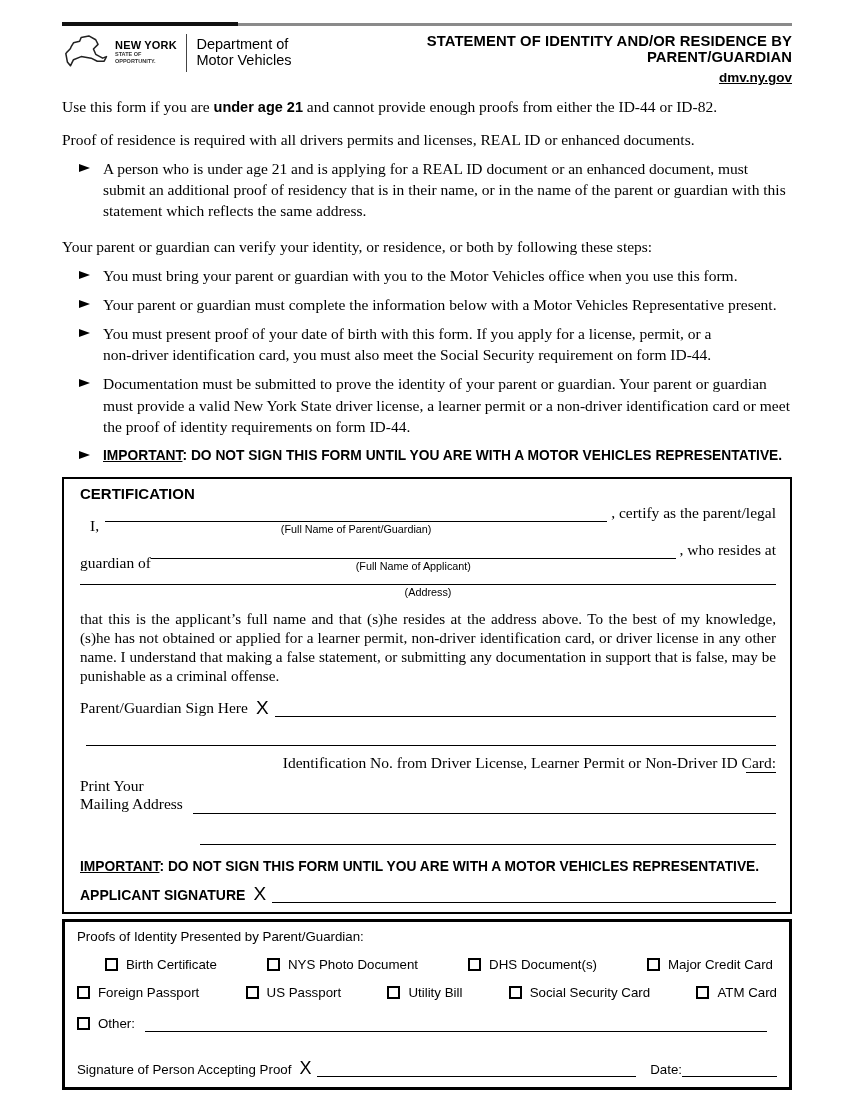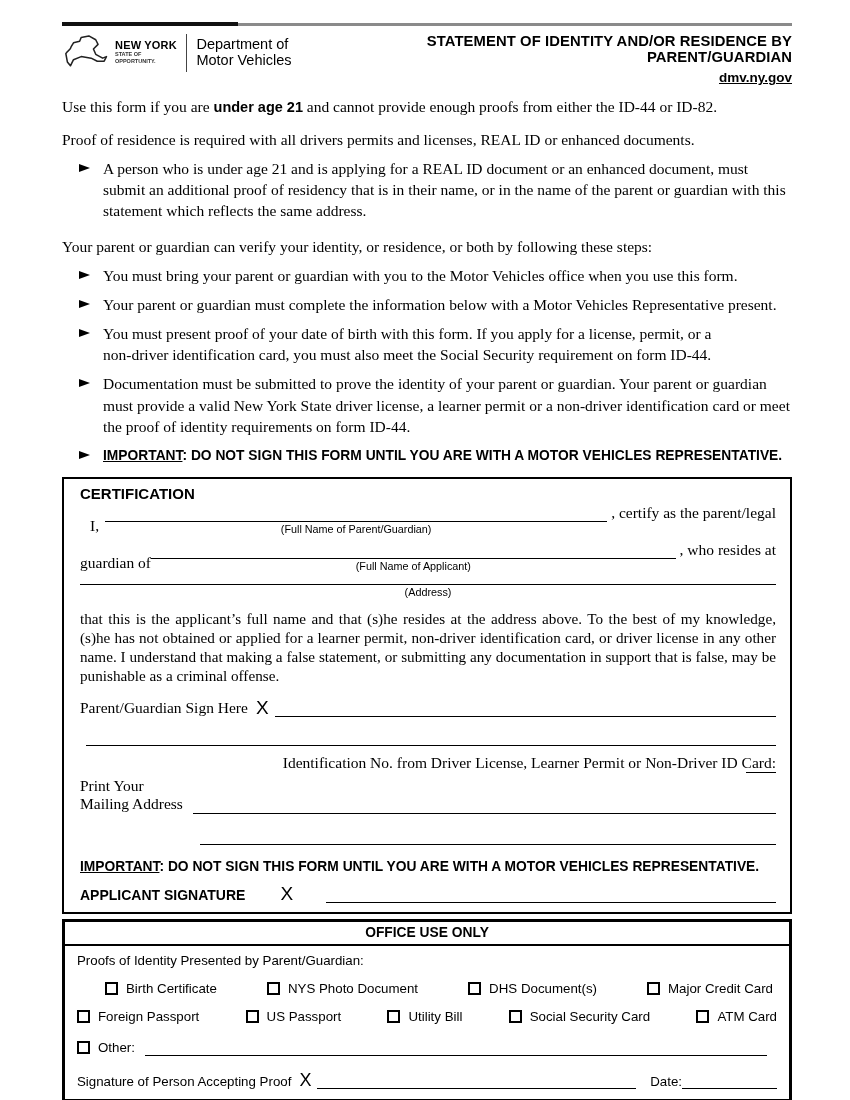--- a/index.html
+++ b/index.html
@@ -44,34 +44,34 @@
   .fieldrow { display:flex; align-items:flex-end; font-size:15.5px; }
   .fill-line { flex:1; border-bottom:1.5px solid #000; height:19px; min-width:30px; }
   .line-col { flex:1; display:flex; flex-direction:column; }
   .caption { font-family:"Liberation Sans", sans-serif; font-size:10.8px; text-align:center; padding-top:1px; }
   .side-label { white-space:nowrap; padding-bottom:0px; }
   .mt4{margin-top:4px;} .mt6{margin-top:6px;} .mt8{margin-top:8px;flex-direction:column;} .mt10{margin-top:10px;} .mt12{margin-top:12px;}
   .cert-statement { font-size:15.2px; line-height:1.24; text-align:justify; margin-top:12px; }
   .xmark { font-family:"Liberation Sans", sans-serif; font-size:19px; font-weight:400; line-height:1; padding:0 6px 0 8px; }
   .two-line-label { line-height:1.2; font-size:15.5px; }
   .indent-line { margin-left:120px; }
-  .applicant-row { font-family:"Liberation Sans", sans-serif; font-weight:bold; font-size:14px;gap:27px; }
+  .applicant-row { font-family:"Liberation Sans", sans-serif; font-weight:bold; font-size:14px; }
   .applicant-row .xmark { font-weight:400; font-size:19px; }
 
   
   .office-box { border:3px solid #000; margin-top:5px; }
   .office-header { font-family:"Liberation Sans", sans-serif; font-weight:bold; font-size:13.8px; text-align:center; padding:3px 0 4px; border-bottom:2px solid #000; }
   .office-body { padding:7px 12px 10px 12px; font-family:"Liberation Sans", sans-serif; font-size:13.3px; }
   .cb-row { display:flex; justify-content:space-between; align-items:center; margin-top:13px; }
   .cb-row.row1 { padding:0 4px 0 28px; }
   .cb-item { display:flex; align-items:center; white-space:nowrap; }
   .checkbox-icon { width:13px; height:13px; border:2px solid #000; display:inline-block; margin-right:8px; flex:0 0 auto; }
   .other-row { display:flex; align-items:flex-end; margin-top:13px; padding-right:10px; }
   .other-row .cb-item { padding-bottom:1px; }
-  .office-sig-row { display:flex; align-items:flex-end; margin-top:14px; font-size:13.3px; }
+  .office-sig-row { display:flex; align-items:flex-end; margin-top:26px; font-size:13.3px; }
   .office-sig-row .xmark { font-size:18px; }
   .date-label { white-space:nowrap; padding-left:14px; }
   .date-line { width:95px; border-bottom:1.5px solid #000; height:17px; }
 </style>
 </head>
 <body>
 
 <div class="page">
 
   <div class="topline">
@@ -216,21 +216,20 @@
     <div class="important-line mt12"><span class="underline">IMPORTANT</span><span>: DO NOT SIGN THIS FORM UNTIL YOU ARE WITH A MOTOR VEHICLES REPRESENTATIVE.</span></div>
 
     <div class="fieldrow applicant-row mt10">
       <span class="side-label">APPLICANT SIGNATURE</span>
       <span class="xmark">X</span>
       <div class="fill-line"></div>
     </div>
   </div>
 
   <div class="office-box">
-    <div class="office-header">OFFICE USE ONLY</div>
     <div class="office-body">
       <div>Proofs of Identity Presented by Parent/Guardian:</div>
 
       <div class="cb-row row1">
         <span class="cb-item">
             <span class="checkbox-icon"></span>
             <span>Birth Certificate</span>
           </span>
         <span class="cb-item">
             <span class="checkbox-icon"></span>

